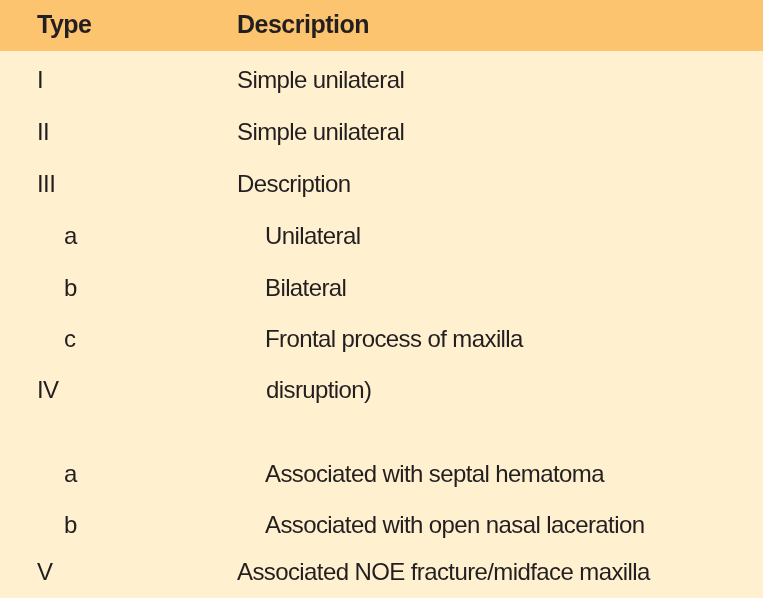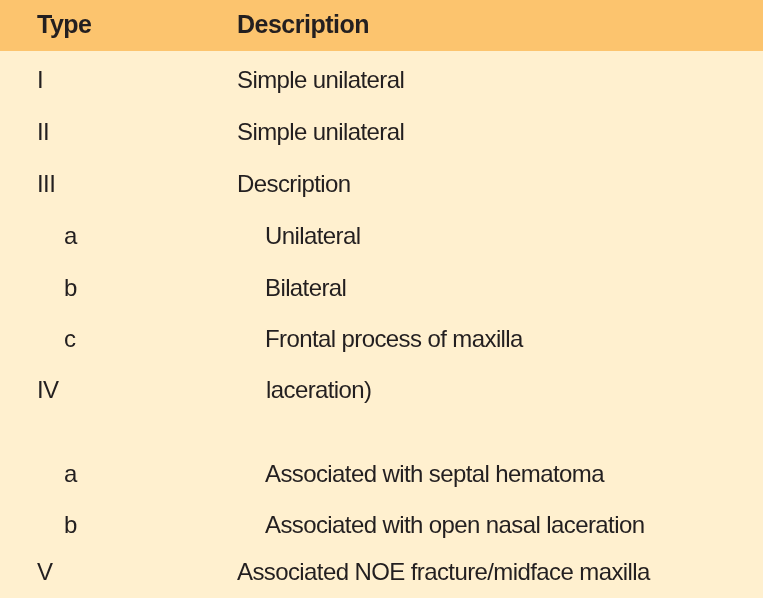--- a/index.html
+++ b/index.html
@@ -54,21 +54,21 @@
     <span class="cell type sub">b</span>
     <span class="cell desc sub">Bilateral</span>
   </div>
   <div class="row" style="top:323px">
     <span class="cell type sub">c</span>
     <span class="cell desc sub">Frontal process of maxilla</span>
   </div>
   <div class="row" style="top:374px">
     <span class="cell type">IV</span>
     <span class="cell desc">
-      <span class="cont">laceration)</span>
+      <span class="cont">disruption)</span>
     </span>
   </div>
   <div class="row" style="top:458px">
     <span class="cell type sub">a</span>
     <span class="cell desc sub">Associated with septal hematoma</span>
   </div>
   <div class="row" style="top:509px">
     <span class="cell type sub">b</span>
     <span class="cell desc sub">Associated with open nasal laceration</span>
   </div>

